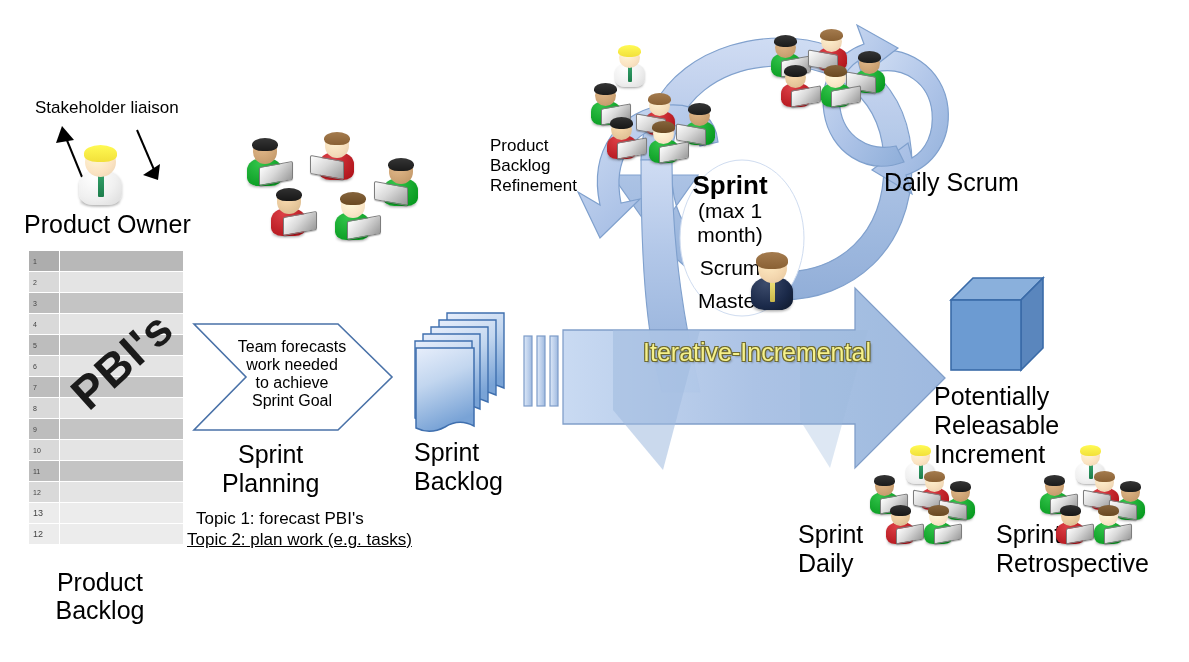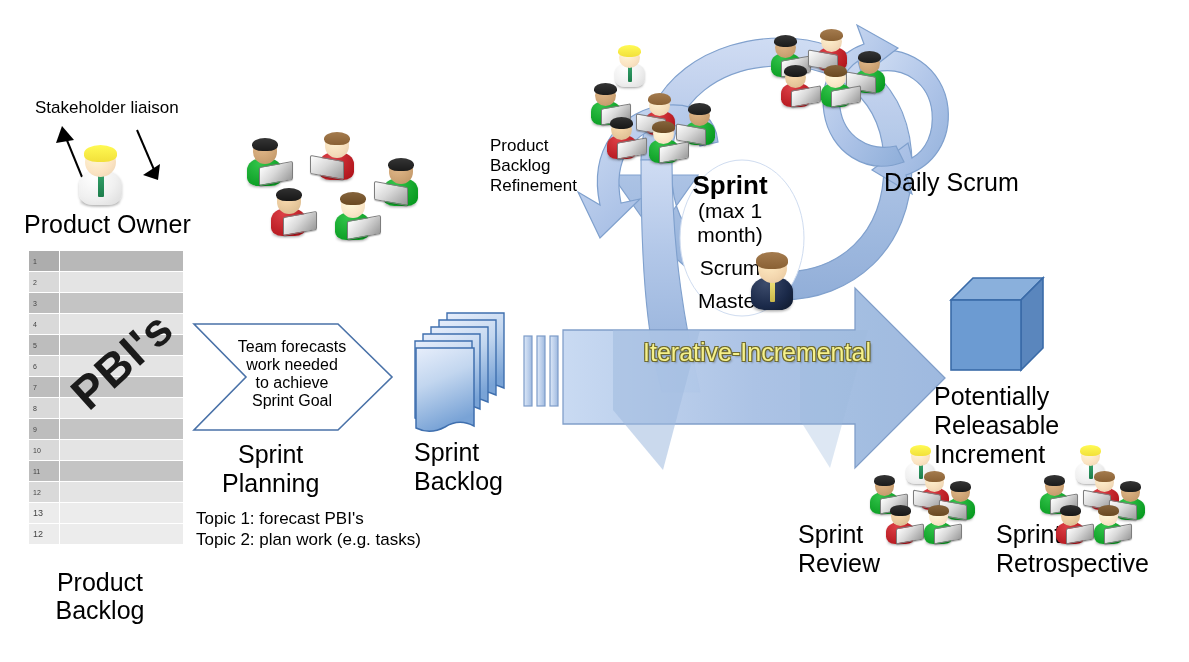--- a/index.html
+++ b/index.html
@@ -271,21 +271,21 @@
     <div class="lbl-xs" style="position:relative;">Team forecasts</div>
     <div class="lbl-xs" style="position:relative;">work needed</div>
     <div class="lbl-xs" style="position:relative;">to achieve</div>
     <div class="lbl-xs" style="position:relative;">Sprint Goal</div>
   </div>
 
   <div class="lbl lbl-big" style="left:238px; top:440px;">Sprint</div>
   <div class="lbl lbl-big" style="left:222px; top:469px;">Planning</div>
 
   <div class="lbl lbl-sm" style="left:196px; top:509px;">Topic 1: forecast PBI's</div>
-  <div class="lbl lbl-sm" style="left:196px; top:530px;">Topic 2: plan work (e.g. tasks)</div>
+  <div class="lbl lbl-sm" style="left:187px; top:530px;text-decoration:underline;">Topic 2: plan work (e.g. tasks)</div>
 
   <div class="lbl lbl-big" style="left:414px; top:438px;">Sprint</div>
   <div class="lbl lbl-big" style="left:414px; top:467px;">Backlog</div>
 
   <div class="abs" style="left:490px; top:136px;">
     <div class="lbl-sm">Product</div>
     <div class="lbl-sm">Backlog</div>
     <div class="lbl-sm">Refinement</div>
   </div>
 
@@ -303,21 +303,21 @@
     <div>Iterative-Incremental</div>
   </div>
 
   <div class="abs" style="left:934px; top:382px;">
     <div class="lbl-big">Potentially</div>
     <div class="lbl-big">Releasable</div>
     <div class="lbl-big">Increment</div>
   </div>
 
   <div class="lbl lbl-big" style="left:798px; top:520px;">Sprint</div>
-  <div class="lbl lbl-big" style="left:798px; top:549px;">Review</div>
+  <div class="lbl lbl-big" style="left:798px; top:549px;">Daily</div>
 
   <div class="lbl lbl-big" style="left:996px; top:520px;">Sprint</div>
   <div class="lbl lbl-big" style="left:996px; top:549px;">Retrospective</div>
 
   <table id="pb-table">
     <tbody>
         <tr class="row1">
           <td class="num">1</td>
           <td></td>
         </tr>

